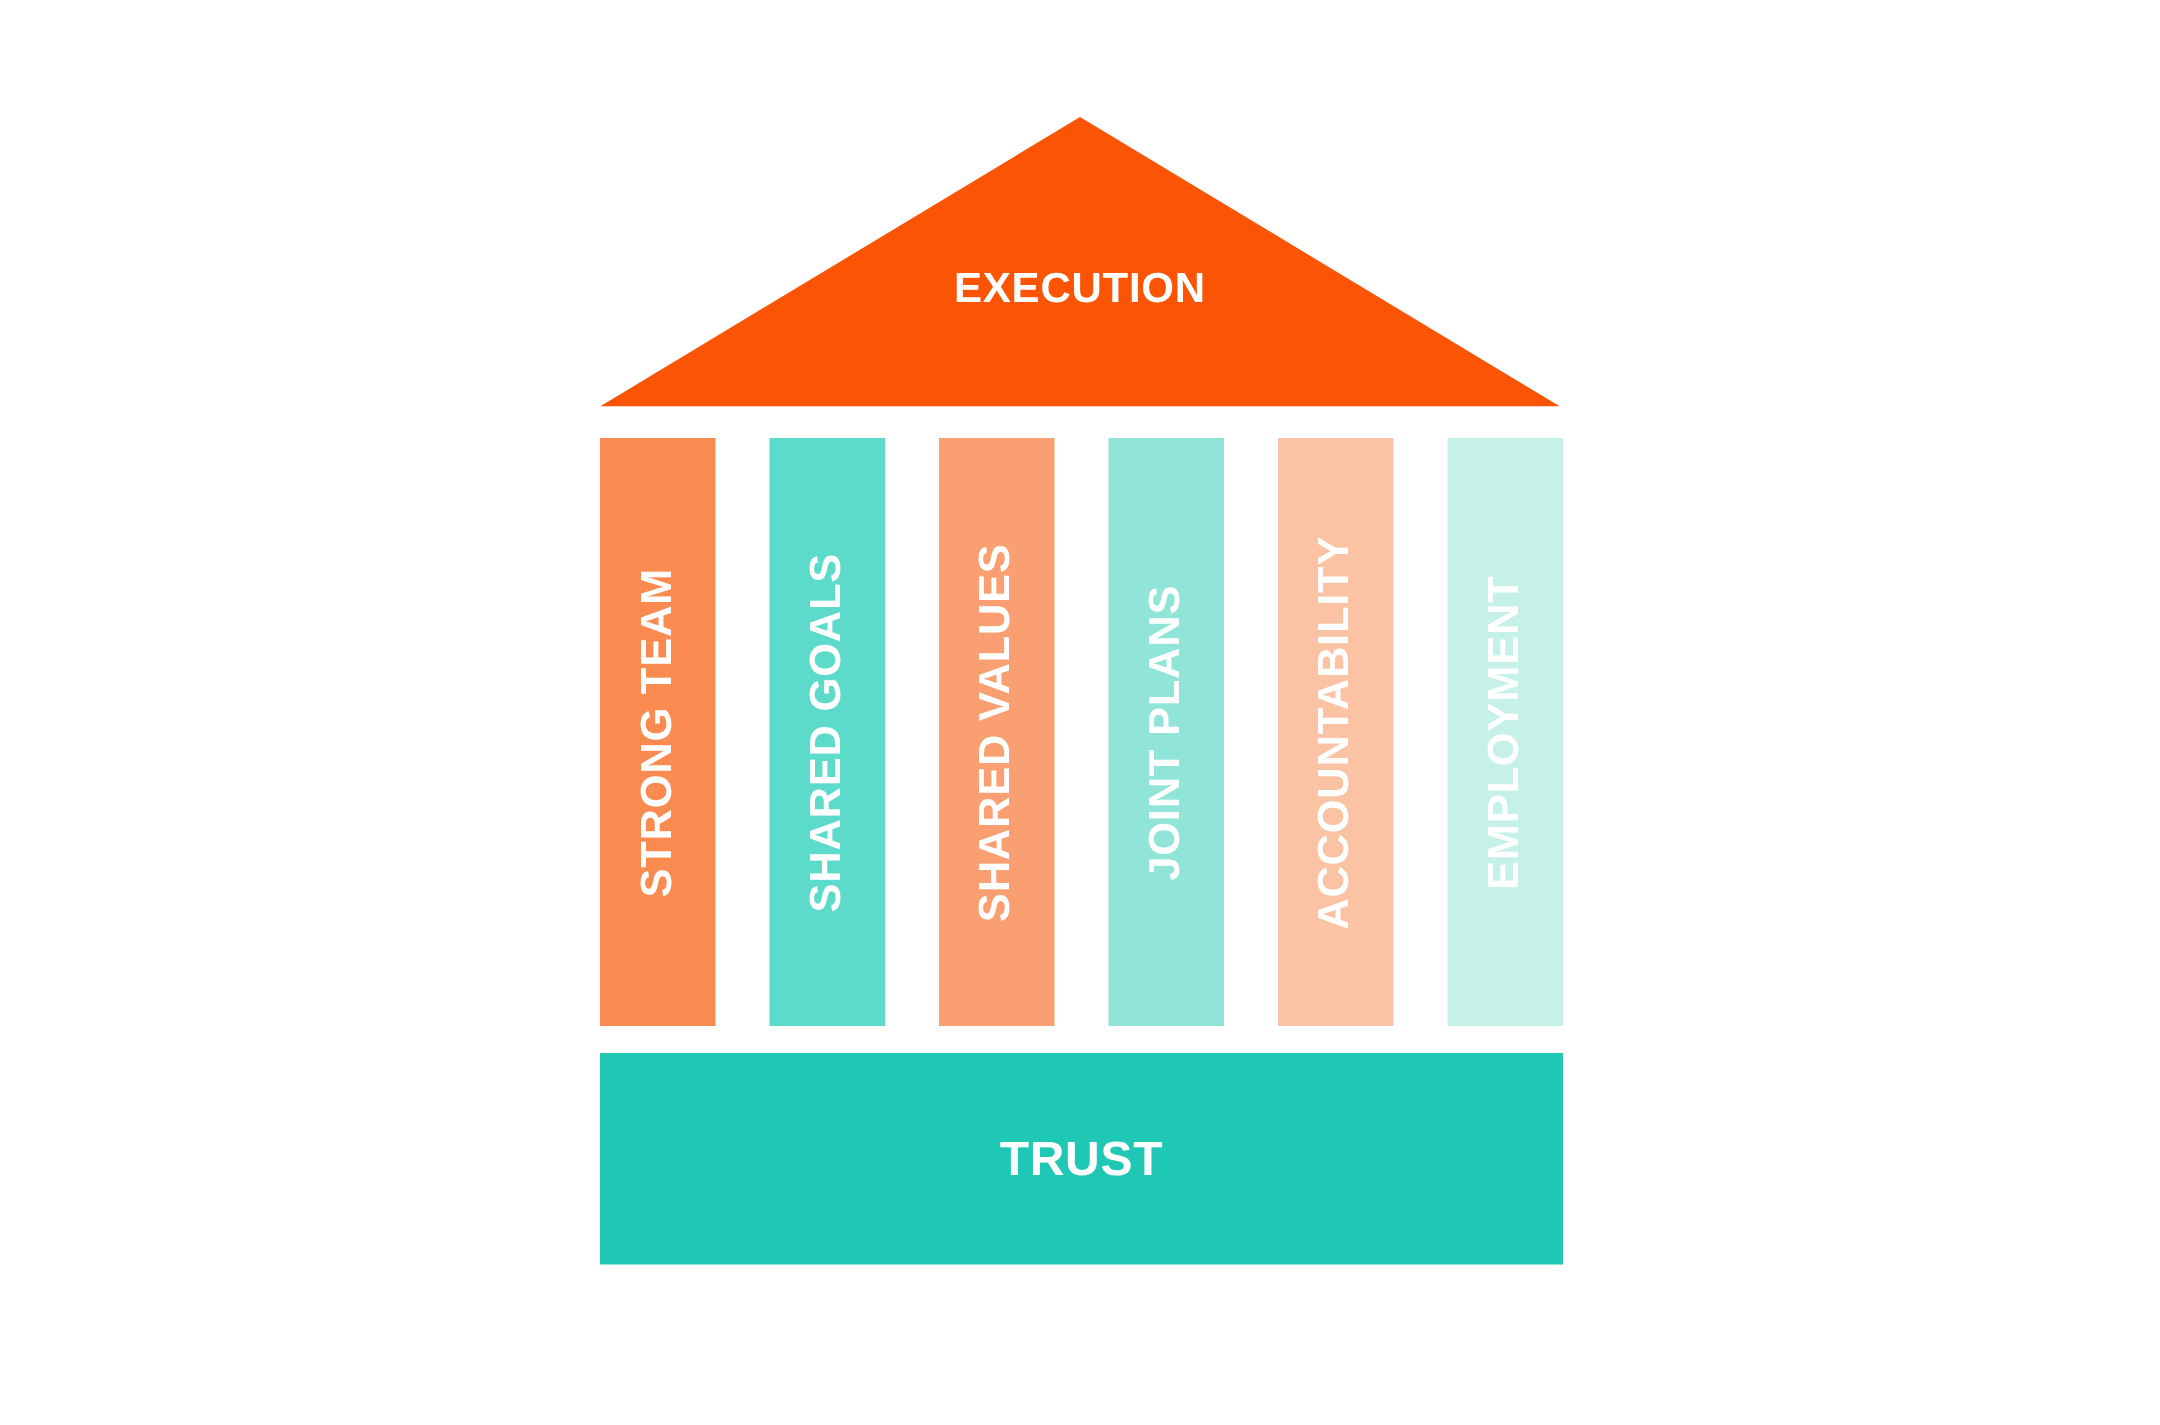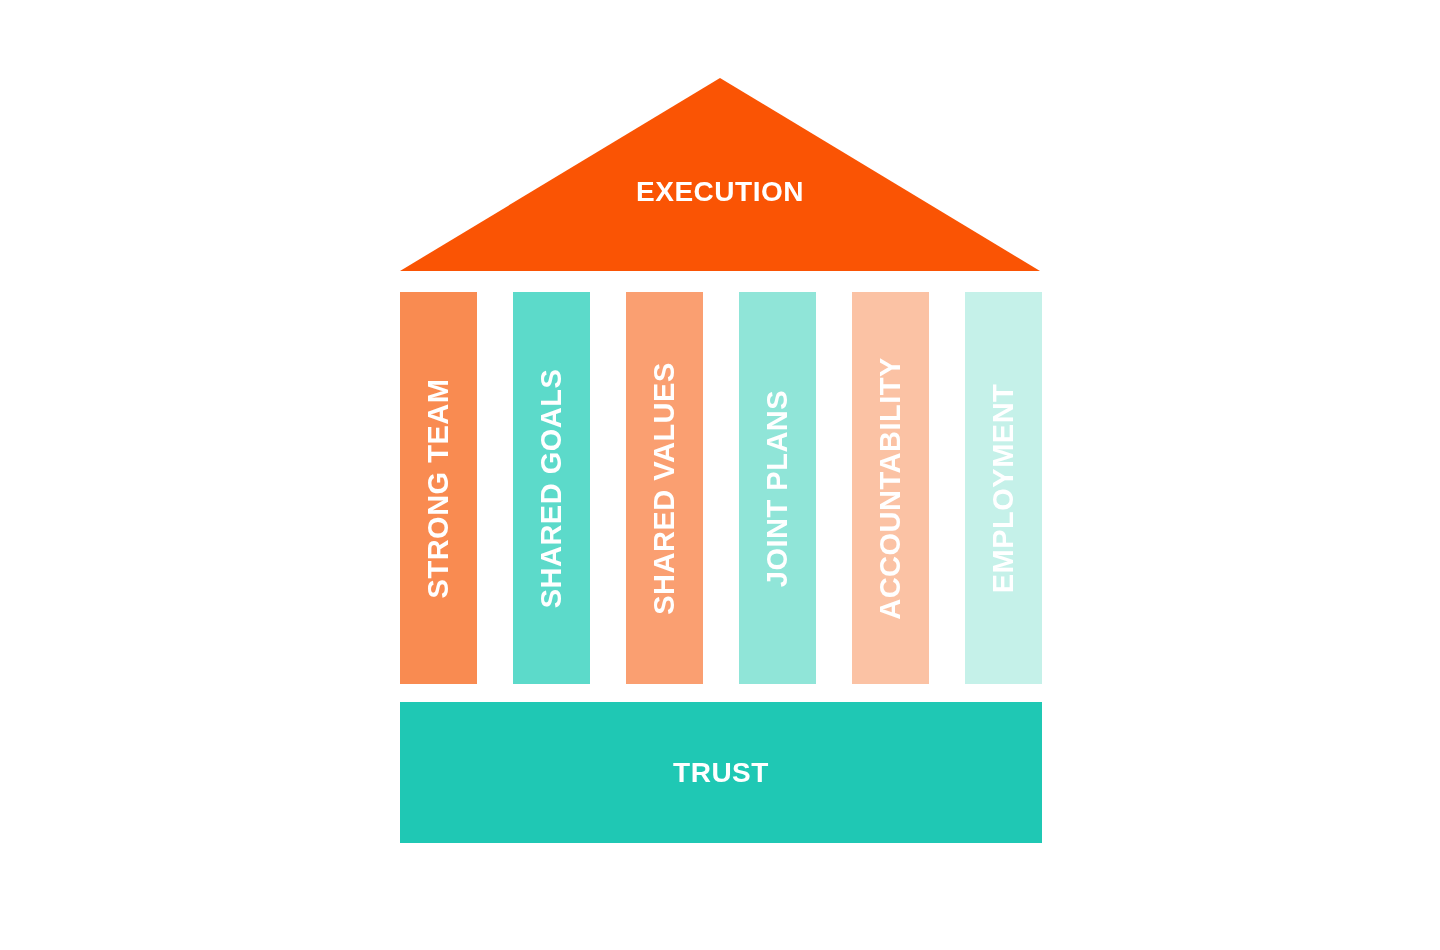--- a/index.html
+++ b/index.html
@@ -64,21 +64,21 @@
     left: 400px;
     top: 702px;
     width: 642px;
     height: 141px;
     display: flex;
     align-items: center;
     justify-content: center;
   }
   .base-label {
     color: #ffffff;
-    font-size: 28px;
+    font-size: 32px;
     font-weight: bold;
     letter-spacing: 0.5px;
   }
 </style>
 </head>
 <body>
 
 <div class="canvas">
 
   <svg class="roof" viewBox="0 0 640 193" preserveAspectRatio="none">

